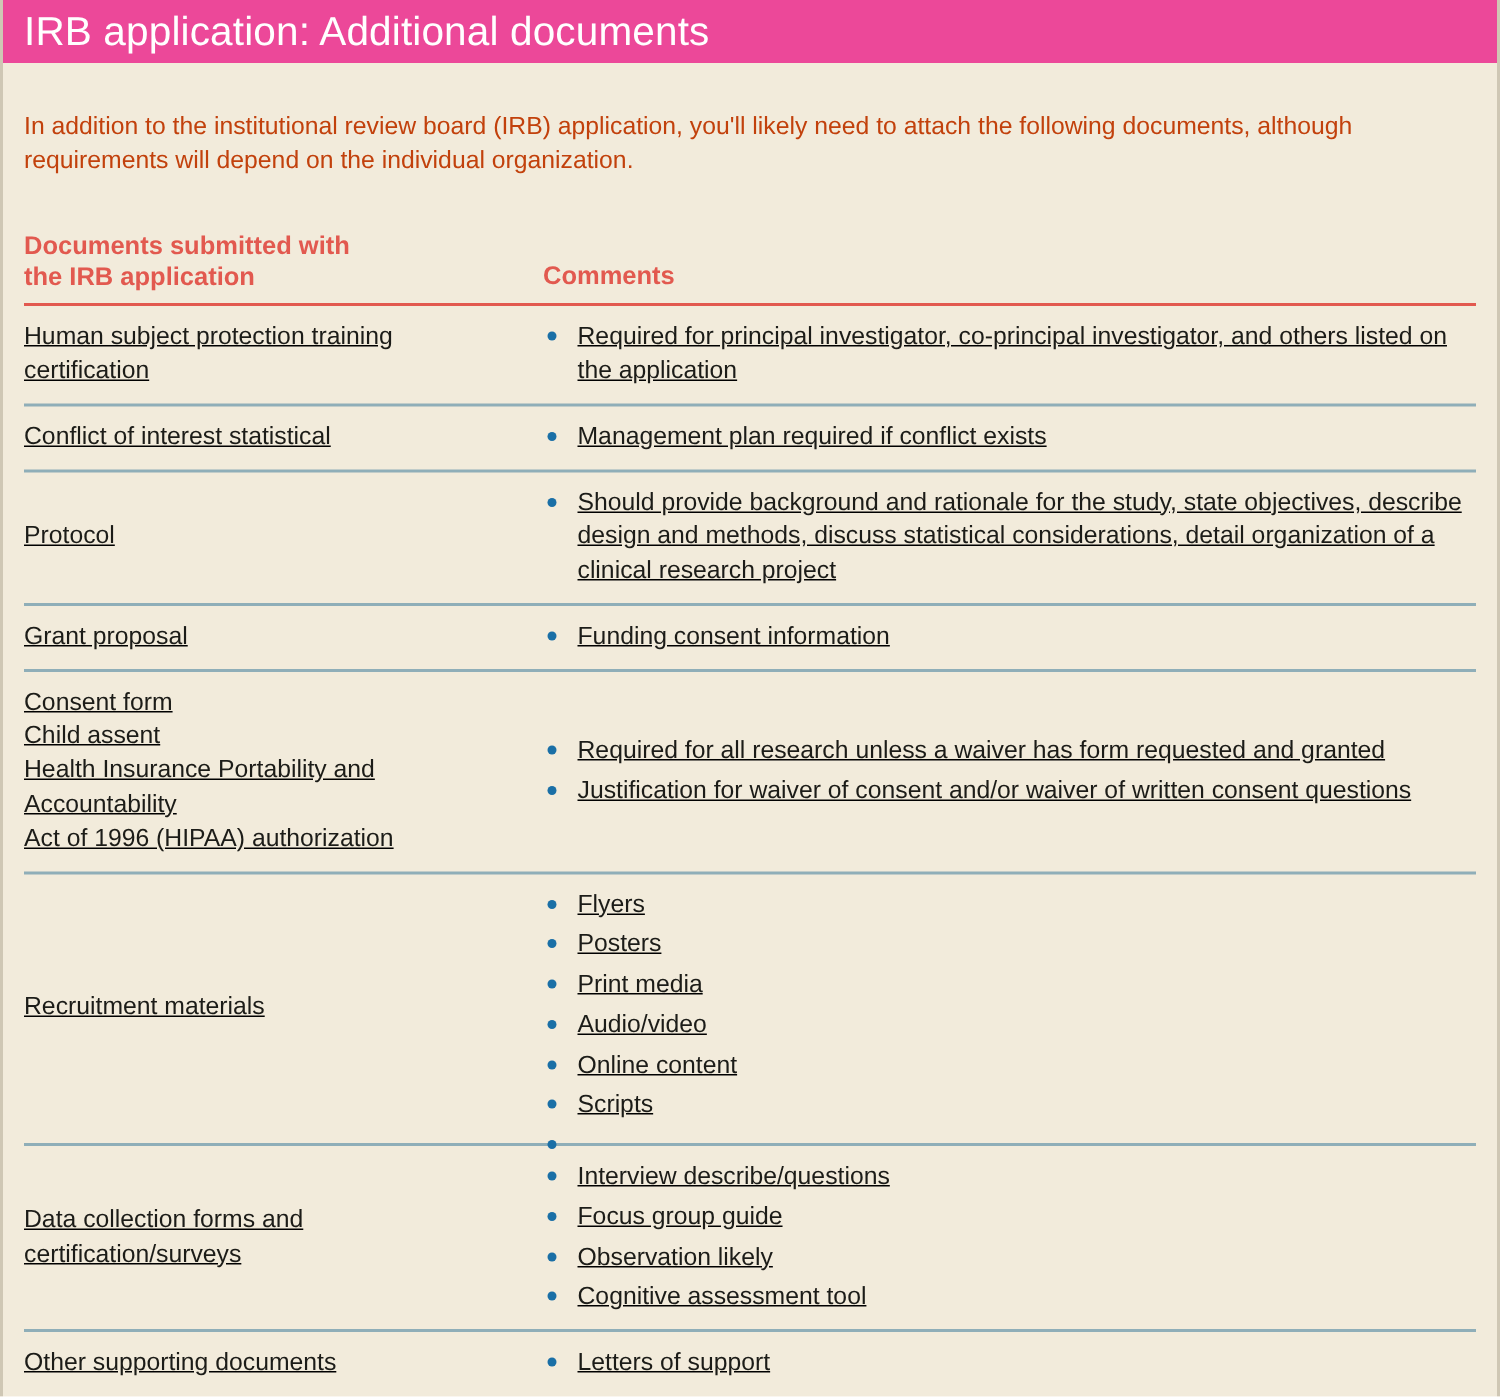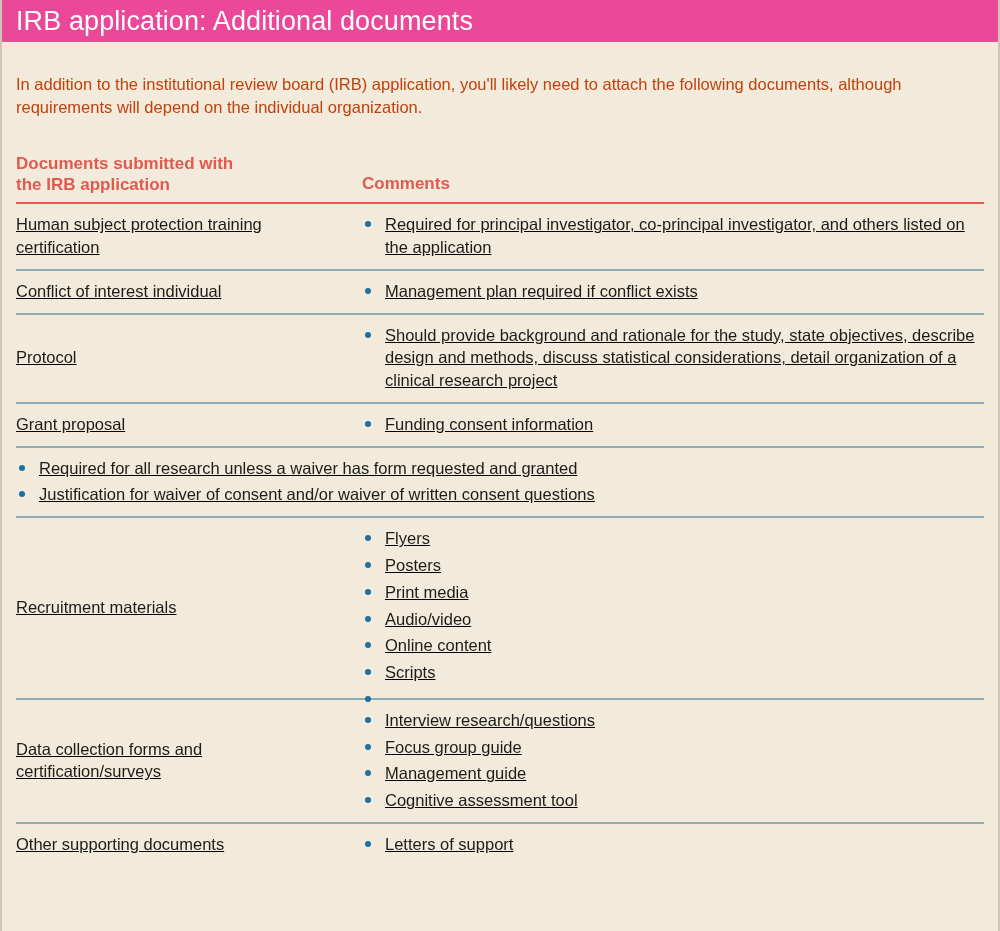--- a/index.html
+++ b/index.html
@@ -163,21 +163,21 @@
           </div>
           <div class="right">
             <ul class="bullets">
               <li><span class="dot"></span><span>Required for principal investigator, co-principal investigator, and others listed on the application</span></li>
             </ul>
           </div>
         </div>
         <div class="rule-blue"></div>
         <div class="row">
           <div class="left">
-            <span class="lline">Conflict of interest individual</span>
+            <span class="lline">Conflict of interest statistical</span>
           </div>
           <div class="right">
             <ul class="bullets">
               <li><span class="dot"></span><span>Management plan required if conflict exists</span></li>
             </ul>
           </div>
         </div>
         <div class="rule-blue"></div>
         <div class="row">
           <div class="left">
@@ -195,20 +195,26 @@
             <span class="lline">Grant proposal</span>
           </div>
           <div class="right">
             <ul class="bullets">
               <li><span class="dot"></span><span>Funding consent information</span></li>
             </ul>
           </div>
         </div>
         <div class="rule-blue"></div>
         <div class="row">
+          <div class="left">
+            <span class="lline">Consent form</span>
+            <span class="lline">Child assent</span>
+            <span class="lline">Health Insurance Portability and Accountability</span>
+            <span class="lline">Act of 1996 (HIPAA) authorization</span>
+          </div>
           <div class="right">
             <ul class="bullets">
               <li><span class="dot"></span><span>Required for all research unless a waiver has form requested and granted</span></li>
               <li><span class="dot"></span><span>Justification for waiver of consent and/or waiver of written consent questions</span></li>
             </ul>
           </div>
         </div>
         <div class="rule-blue"></div>
         <div class="row">
           <div class="left">
@@ -227,23 +233,23 @@
           </div>
         </div>
         <div class="rule-blue"></div>
         <div class="row">
           <div class="left">
             <span class="lline">Data collection forms and</span>
             <span class="lline">certification/surveys</span>
           </div>
           <div class="right">
             <ul class="bullets">
-              <li><span class="dot"></span><span>Interview research/questions</span></li>
+              <li><span class="dot"></span><span>Interview describe/questions</span></li>
               <li><span class="dot"></span><span>Focus group guide</span></li>
-              <li><span class="dot"></span><span>Management guide</span></li>
+              <li><span class="dot"></span><span>Observation likely</span></li>
               <li><span class="dot"></span><span>Cognitive assessment tool</span></li>
             </ul>
           </div>
         </div>
         <div class="rule-blue"></div>
         <div class="row">
           <div class="left">
             <span class="lline">Other supporting documents</span>
           </div>
           <div class="right">

